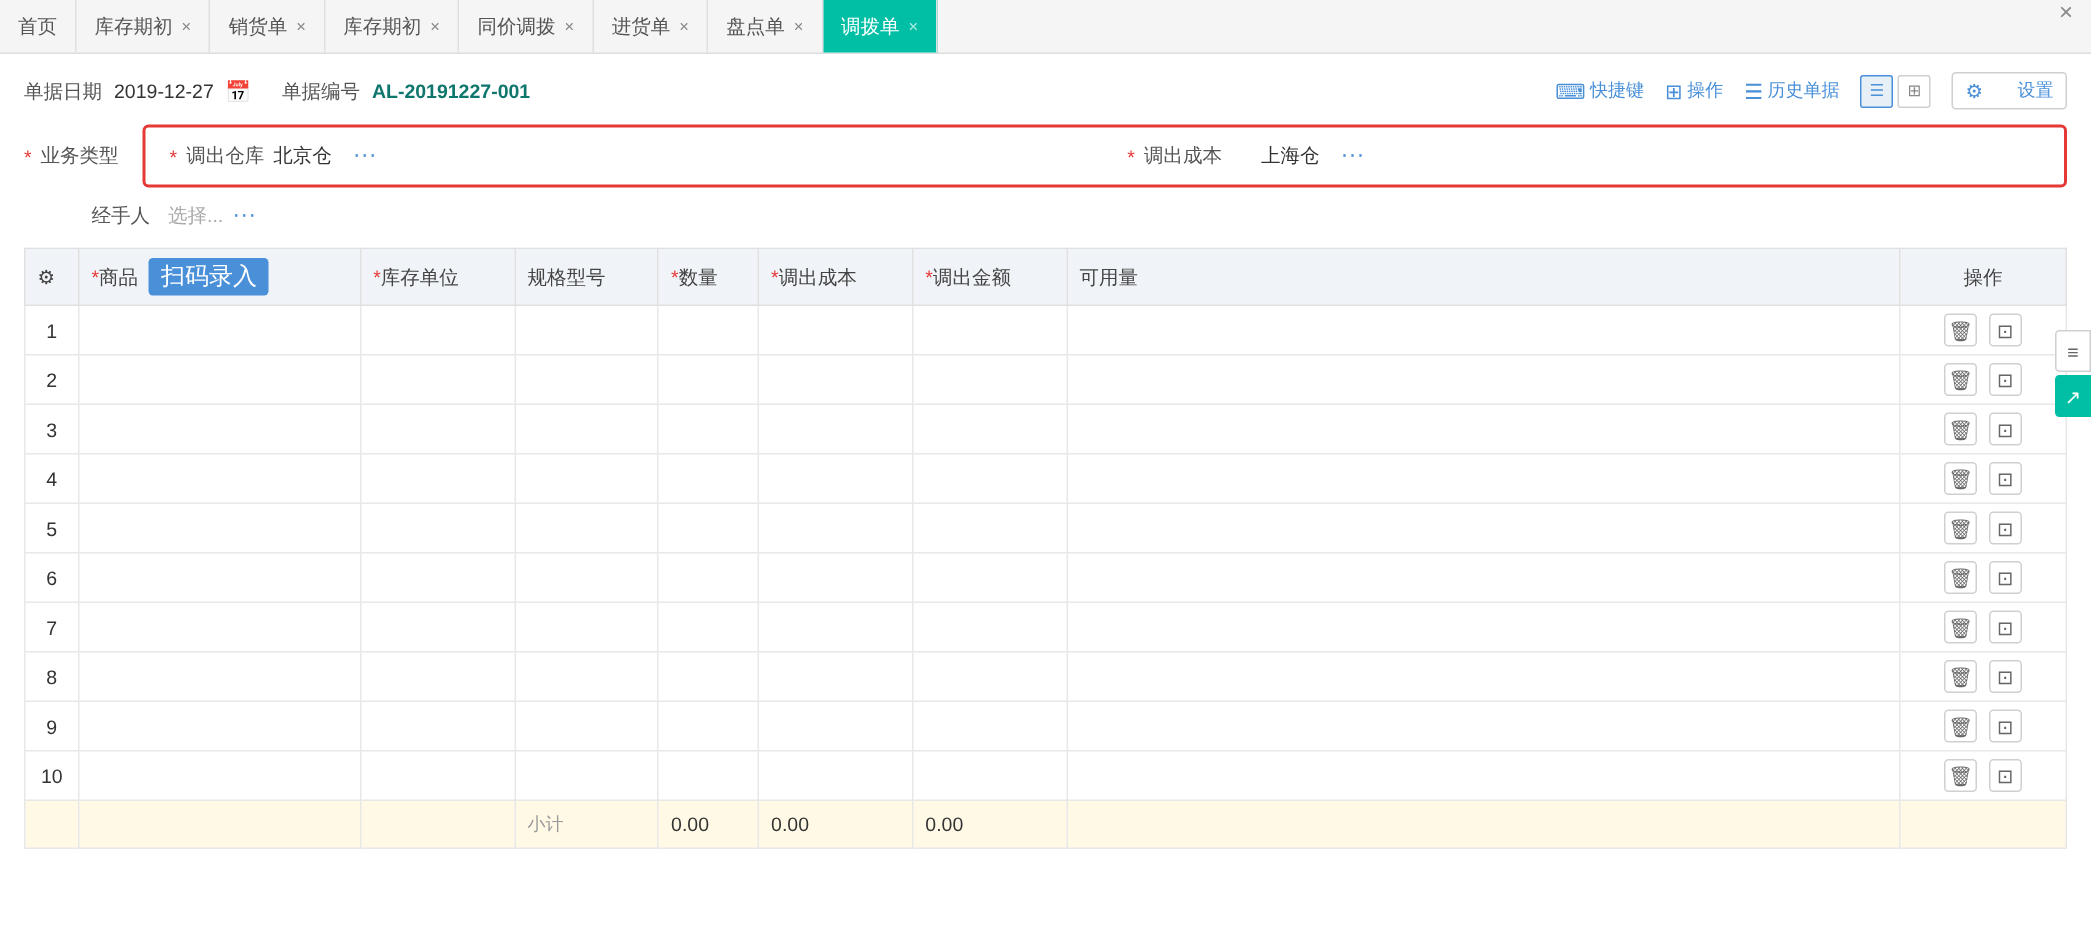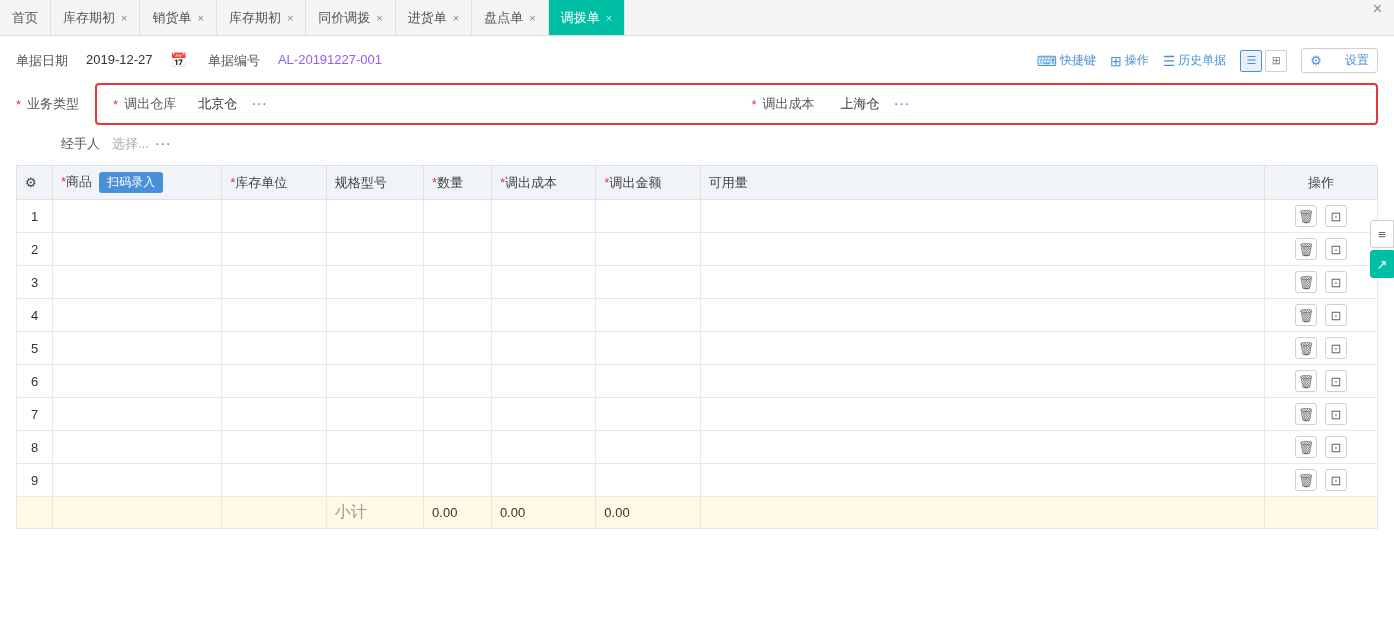--- a/index.html
+++ b/index.html
@@ -30,25 +30,25 @@
     
     .content { padding: 12px 16px; }
 
     
     .header-row {
       display: flex; align-items: center;
       margin-bottom: 12px;
       gap: 20px;
     }
     .header-field {
-      display: flex; gap: 18px;
+      display: flex; align-items: center; gap: 8px;
       font-size: 13px;
     }
     .header-label { color: #555; }
-    .header-value { color: #8b5cf6; font-weight: 400; }
+    .header-value { color: #0f766e; font-weight: 700; }
     .calendar-icon { color: #aaa; cursor: pointer; }
 
     
     .toolbar-right {
       margin-left: auto;
       display: flex; align-items: center; gap: 14px;
       font-size: 12px; color: #4a90d9;
     }
     .toolbar-btn {
       display: flex; align-items: center; gap: 3px;
@@ -153,21 +153,21 @@
       width: 36px; text-align: center;
     }
 
     
     .scan-btn {
       background: #4a90d9;
       color: #fff;
       border: none;
       border-radius: 3px;
       padding: 2px 8px;
-      font-size: 12px;
+      font-size: 16px;
       cursor: pointer;
       font-family: Liberation Mono, monospace;
     }
 
     
     .product-col { min-width: 120px; }
 
     
     .th-gear { background: #f0f4f8; }
 
@@ -282,21 +282,21 @@
     <div class="form-field">
       <span class="required-star">*</span>
       <span class="field-label">业务类型</span>
     </div>
 
     <div class="warehouse-section">
 
       <div class="warehouse-field">
         <span class="required-star">*</span>
         <span class="field-label">调出仓库</span>
-        <span class="field-value" style="color:#333; margin-left:16px;">北京仓</span>
+        <span class="field-value" style="color:#333; margin-left:0;">北京仓</span>
         <span class="more-dots">···</span>
       </div>
 
       <div class="warehouse-field">
         <span class="required-star">*</span>
         <span class="field-label">调出成本</span>
         <span class="field-value" style="color:#333; margin-left:20px;">上海仓</span>
         <span class="more-dots">···</span>
       </div>
     </div>
@@ -463,25 +463,39 @@
         <td></td>
         <td></td>
         <td></td>
         <td></td>
         <td></td>
         <td class="action-col">
           <span class="action-icon" title="删除">🗑</span>
           <span class="action-icon" title="复制">⊡</span>
         </td>
       </tr>
+          <tr>
+        <td class="row-num">10</td>
+        <td></td>
+        <td></td>
+        <td></td>
+        <td></td>
+        <td></td>
+        <td></td>
+        <td></td>
+        <td class="action-col">
+          <span class="action-icon" title="删除">🗑</span>
+          <span class="action-icon" title="复制">⊡</span>
+        </td>
+      </tr>
           <tr class="subtotal">
         <td class="row-num" colspan="1"></td>
         <td></td>
         <td></td>
-        <td style="color:#999; font-size:16px;">小计</td>
+        <td style="color:#999; font-size:12px;">小计</td>
         <td style="color:#333;">0.00</td>
         <td style="color:#333;">0.00</td>
         <td style="color:#333;">0.00</td>
         <td></td>
         <td></td>
       </tr>
         </tbody>
     </table>
   </div>
 </div>

